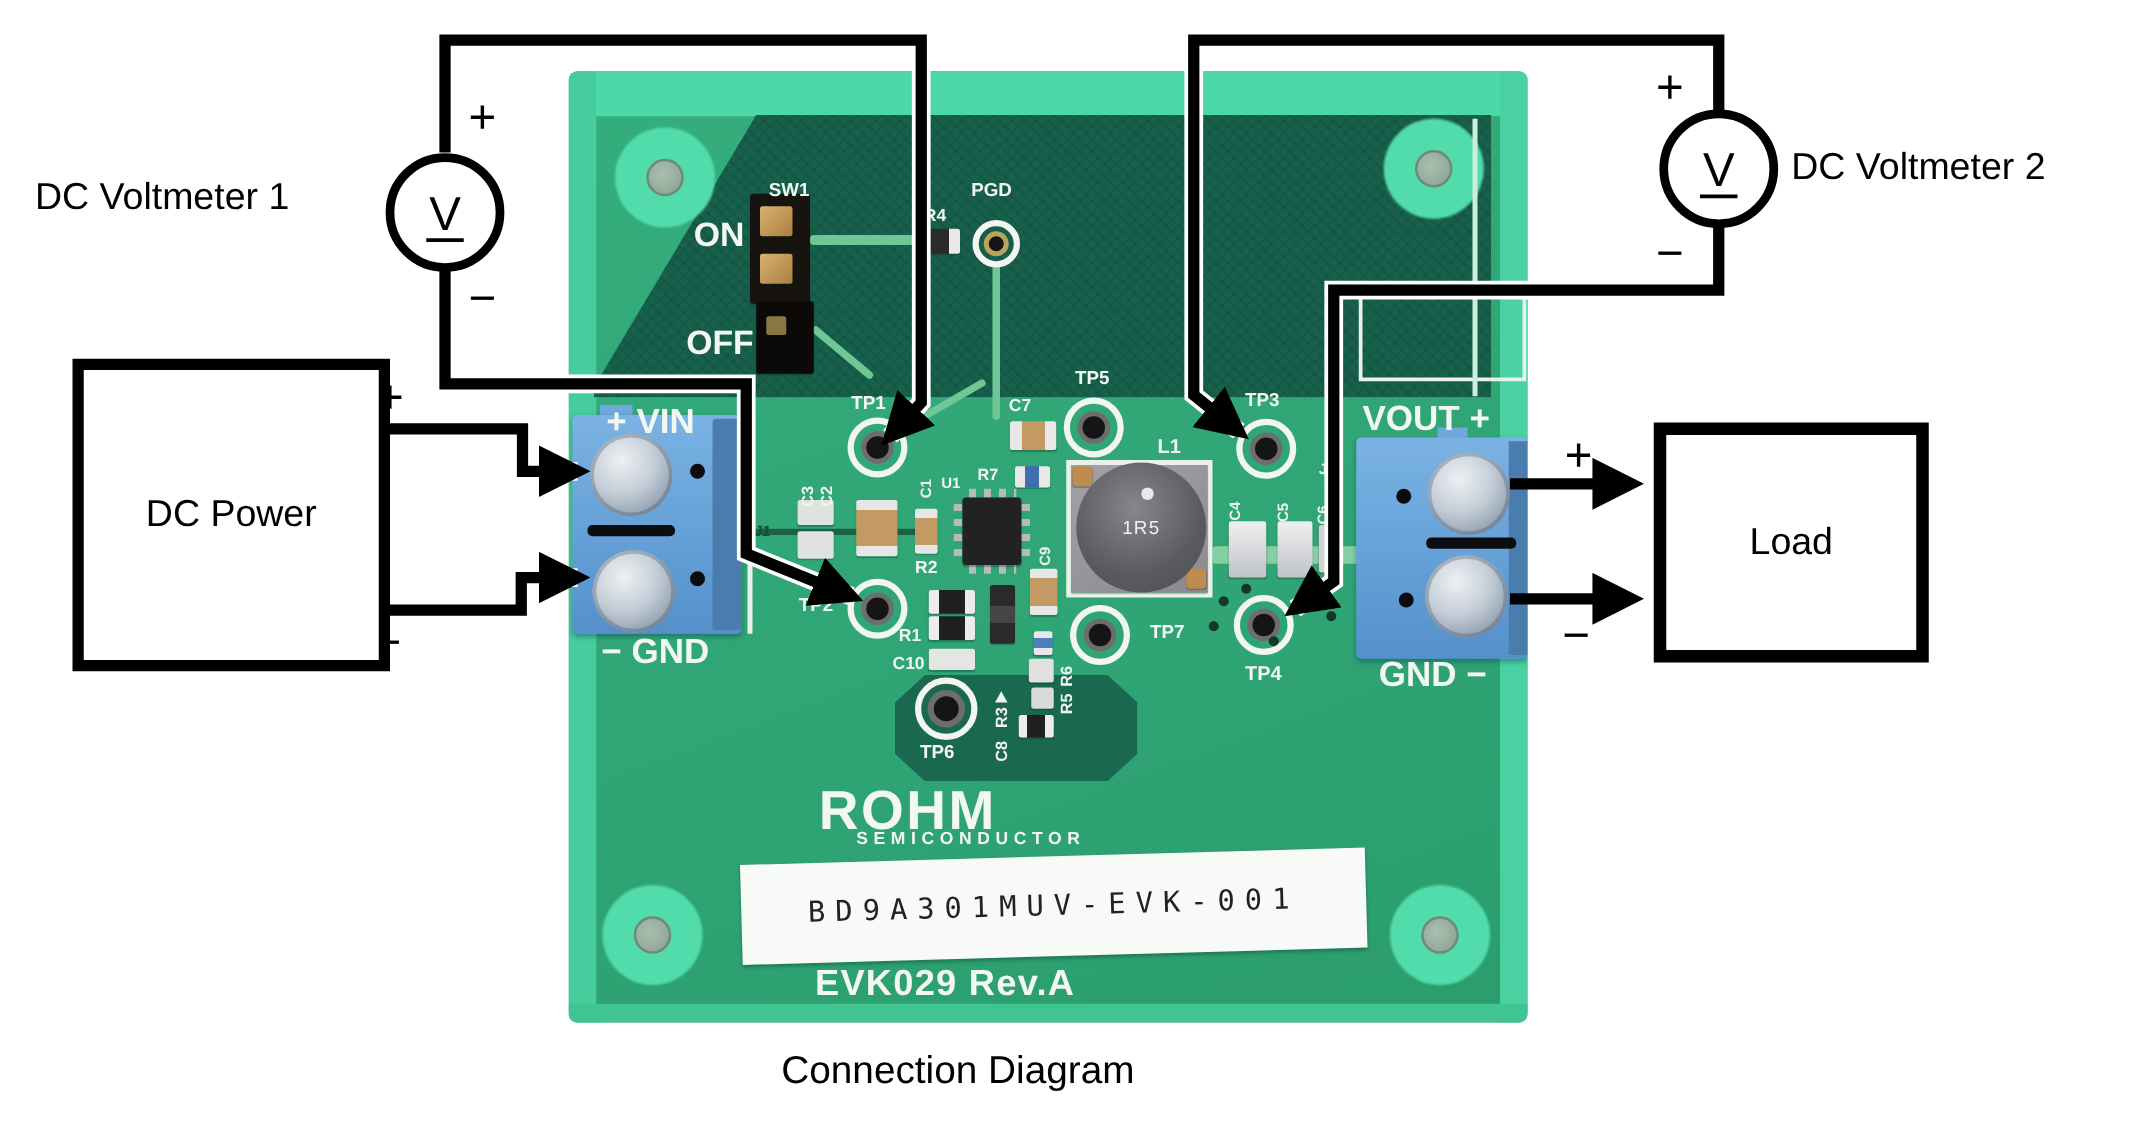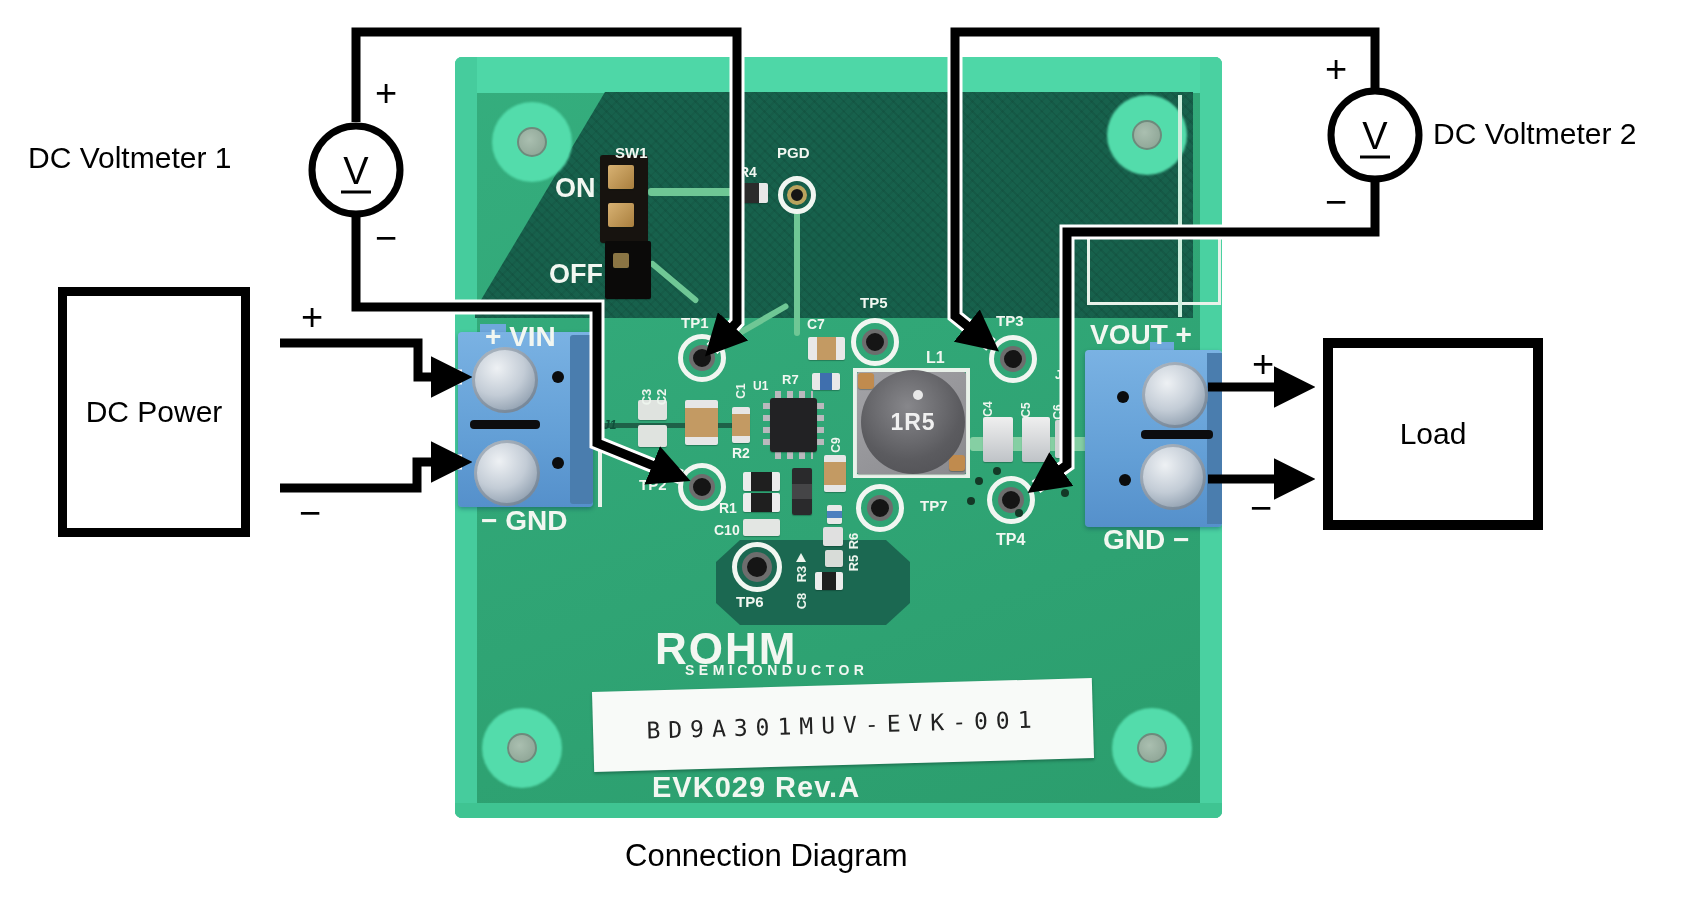--- a/index.html
+++ b/index.html
@@ -137,21 +137,21 @@
     <div class="abs" style="left:362px;top:346px;width:7px;height:44px;background:repeating-linear-gradient(180deg,#b9b9bd 0 6px,transparent 6px 12px);"></div>
     <div class="abs" style="left:320px;top:334px;width:38px;height:7px;background:repeating-linear-gradient(90deg,#b9b9bd 0 6px,transparent 6px 12px);"></div>
     <div class="abs" style="left:320px;top:395px;width:38px;height:7px;background:repeating-linear-gradient(90deg,#b9b9bd 0 6px,transparent 6px 12px);"></div>
     <div class="comp" style="left:315px;top:341px;width:47px;height:54px;background:#222224;border-radius:3px;"></div>
 
     <div class="abs" style="left:398px;top:311px;width:117px;height:110px;border:4px solid #e9f2ea;box-sizing:border-box;"></div>
     <div class="comp" style="left:402px;top:315px;width:109px;height:102px;background:linear-gradient(145deg,#a3a3a7,#8a8a8e);"></div>
     <div class="comp" style="left:403px;top:316px;width:16px;height:16px;background:#c08b4e;border-radius:3px;"></div>
     <div class="comp" style="left:494px;top:398px;width:16px;height:16px;background:#c08b4e;border-radius:3px;"></div>
     <div class="abs" style="left:406px;top:313px;width:104px;height:104px;border-radius:50%;background:radial-gradient(circle at 45% 35%,#87878b,#5b5b5f 60%,#4e4e52);display:flex;align-items:center;justify-content:center;">
-      <span style="color:#f0f0f0;font-weight:700;font-size:23px;letter-spacing:1px;">1R5</span>
+      <span style="color:#f0f0f0;font-weight:400;font-size:15px;letter-spacing:1px;">1R5</span>
     </div>
     <div class="abs" style="left:458px;top:333px;width:10px;height:10px;border-radius:50%;background:#e8e8e8;"></div>
 
     <div class="comp" style="left:183px;top:343px;width:29px;height:20px;background:#dfe3df;"></div>
     <div class="comp" style="left:183px;top:368px;width:29px;height:22px;background:#dfe3df;"></div>
     <div class="comp" style="left:230px;top:343px;width:33px;height:45px;background:linear-gradient(180deg,#e6e6e6 0 18%,#c39a63 18% 82%,#e6e6e6 82%);"></div>
     <div class="comp" style="left:277px;top:350px;width:18px;height:36px;background:linear-gradient(180deg,#e6e6e6 0 20%,#c39a63 20% 80%,#e6e6e6 80%);"></div>
     <div class="comp" style="left:357px;top:316px;width:28px;height:17px;background:linear-gradient(90deg,#e8e8e8 0 30%,#3f6fae 30% 70%,#e8e8e8 70%);"></div>
     <div class="comp" style="left:353px;top:280px;width:37px;height:23px;background:linear-gradient(90deg,#e8e8e8 0 25%,#c39a63 25% 75%,#e8e8e8 75%);"></div>
     <div class="comp" style="left:288px;top:415px;width:37px;height:19px;background:linear-gradient(90deg,#ececec 0 22%,#1f1f1f 22% 78%,#ececec 78%);"></div>
@@ -270,21 +270,21 @@
       <text x="312" y="330">+</text>
       <text x="310" y="526">−</text>
       <text x="1263" y="377">+</text>
       <text x="1261" y="521">−</text>
     </g>
   </svg>
 
   <div class="diaglabel" style="left:28px;top:141px;font-size:30px;z-index:6;">DC Voltmeter 1</div>
   <div class="diaglabel" style="left:1433px;top:117px;font-size:30px;z-index:6;">DC Voltmeter 2</div>
 
-  <div class="blackbox" style="left:58px;top:287px;width:192px;height:250px;z-index:6;">
+  <div class="blackbox" style="left:58px;top:287px;width:254px;height:250px;z-index:6;">
     <span style="font-size:30px;">DC Power</span>
   </div>
 
   <div class="blackbox" style="left:1323px;top:338px;width:220px;height:192px;border-width:10px;z-index:6;">
     <span style="font-size:30px;">Load</span>
   </div>
 
   <div class="diaglabel" style="left:625px;top:838px;font-size:31px;z-index:6;">Connection Diagram</div>
 
 </div>

